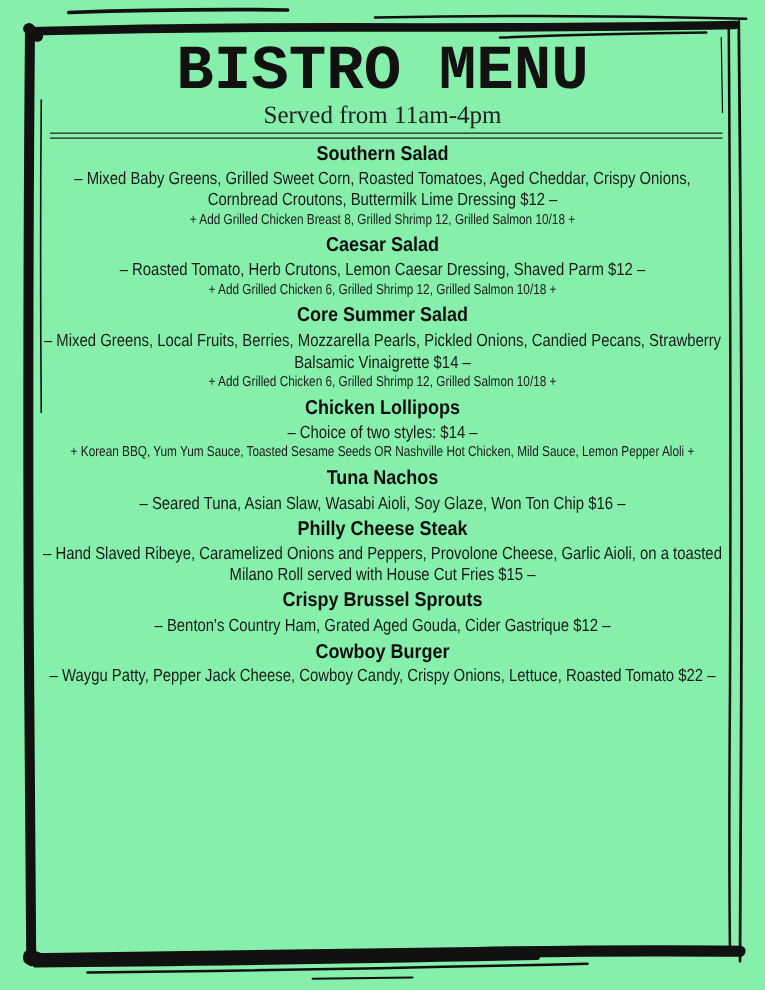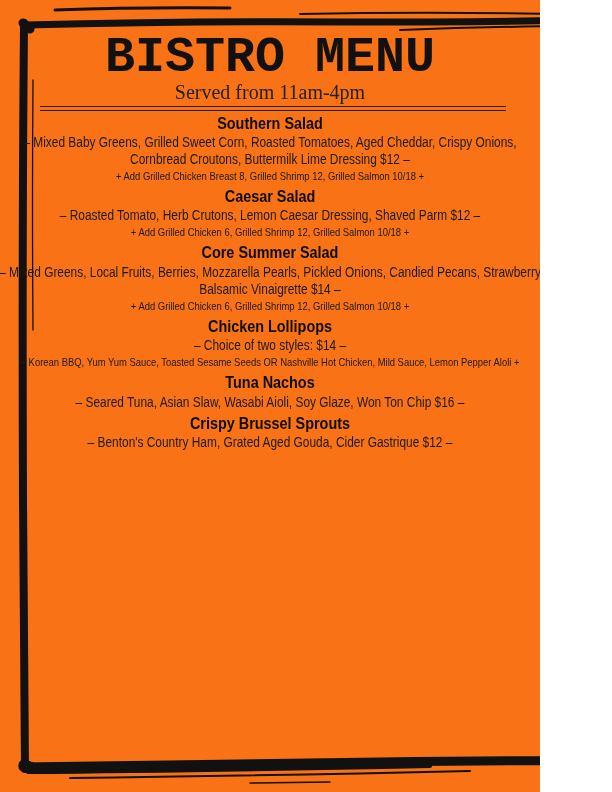--- a/index.html
+++ b/index.html
@@ -3,23 +3,23 @@
 <meta charset="utf-8">
 <style>
   html, body {
     margin: 0;
     padding: 0;
     overflow: hidden;
     background: #ffffff;
   }
   .page {
     position: relative;
-    width: 540px;
+    width: 612px;
     height: 792px;
-    background: #f97316;
+    background: #86efac;
     overflow: hidden;
     font-family: "Liberation Sans", sans-serif;
     color: #1a1a1a;
   }
   .frame-svg {
     position: absolute;
     left: 0; top: 0;
     width: 612px; height: 792px;
     pointer-events: none;
   }
@@ -147,26 +147,36 @@
       <p class="item-desc">– Choice of two styles:  $14 –</p>
       <p class="item-addons">+ Korean BBQ, Yum Yum Sauce, Toasted Sesame Seeds OR Nashville Hot Chicken, Mild Sauce, Lemon Pepper Aloli +</p>
     </section>
 
     <section class="menu-item">
       <h3 class="item-name">Tuna Nachos</h3>
       <p class="item-desc">– Seared Tuna, Asian Slaw, Wasabi Aioli, Soy Glaze, Won Ton Chip  $16 –</p>
 
     </section>
 
+    <section class="menu-item">
+      <h3 class="item-name">Philly Cheese Steak</h3>
+      <p class="item-desc">– Hand Slaved Ribeye, Caramelized Onions and Peppers, Provolone Cheese, Garlic Aioli, on a toasted Milano Roll served with House Cut Fries   $15 –</p>
+
+    </section>
 
     <section class="menu-item">
       <h3 class="item-name">Crispy Brussel Sprouts</h3>
       <p class="item-desc">– Benton's Country Ham, Grated Aged Gouda, Cider Gastrique  $12 –</p>
 
     </section>
 
 
 
+    <section class="menu-item">
+      <h3 class="item-name">Cowboy Burger</h3>
+      <p class="item-desc">– Waygu Patty, Pepper Jack Cheese, Cowboy Candy, Crispy Onions, Lettuce, Roasted Tomato $22 –</p>
+
+    </section>
 
   </main>
   </div>
 
 </div>
 
 </body></html>

